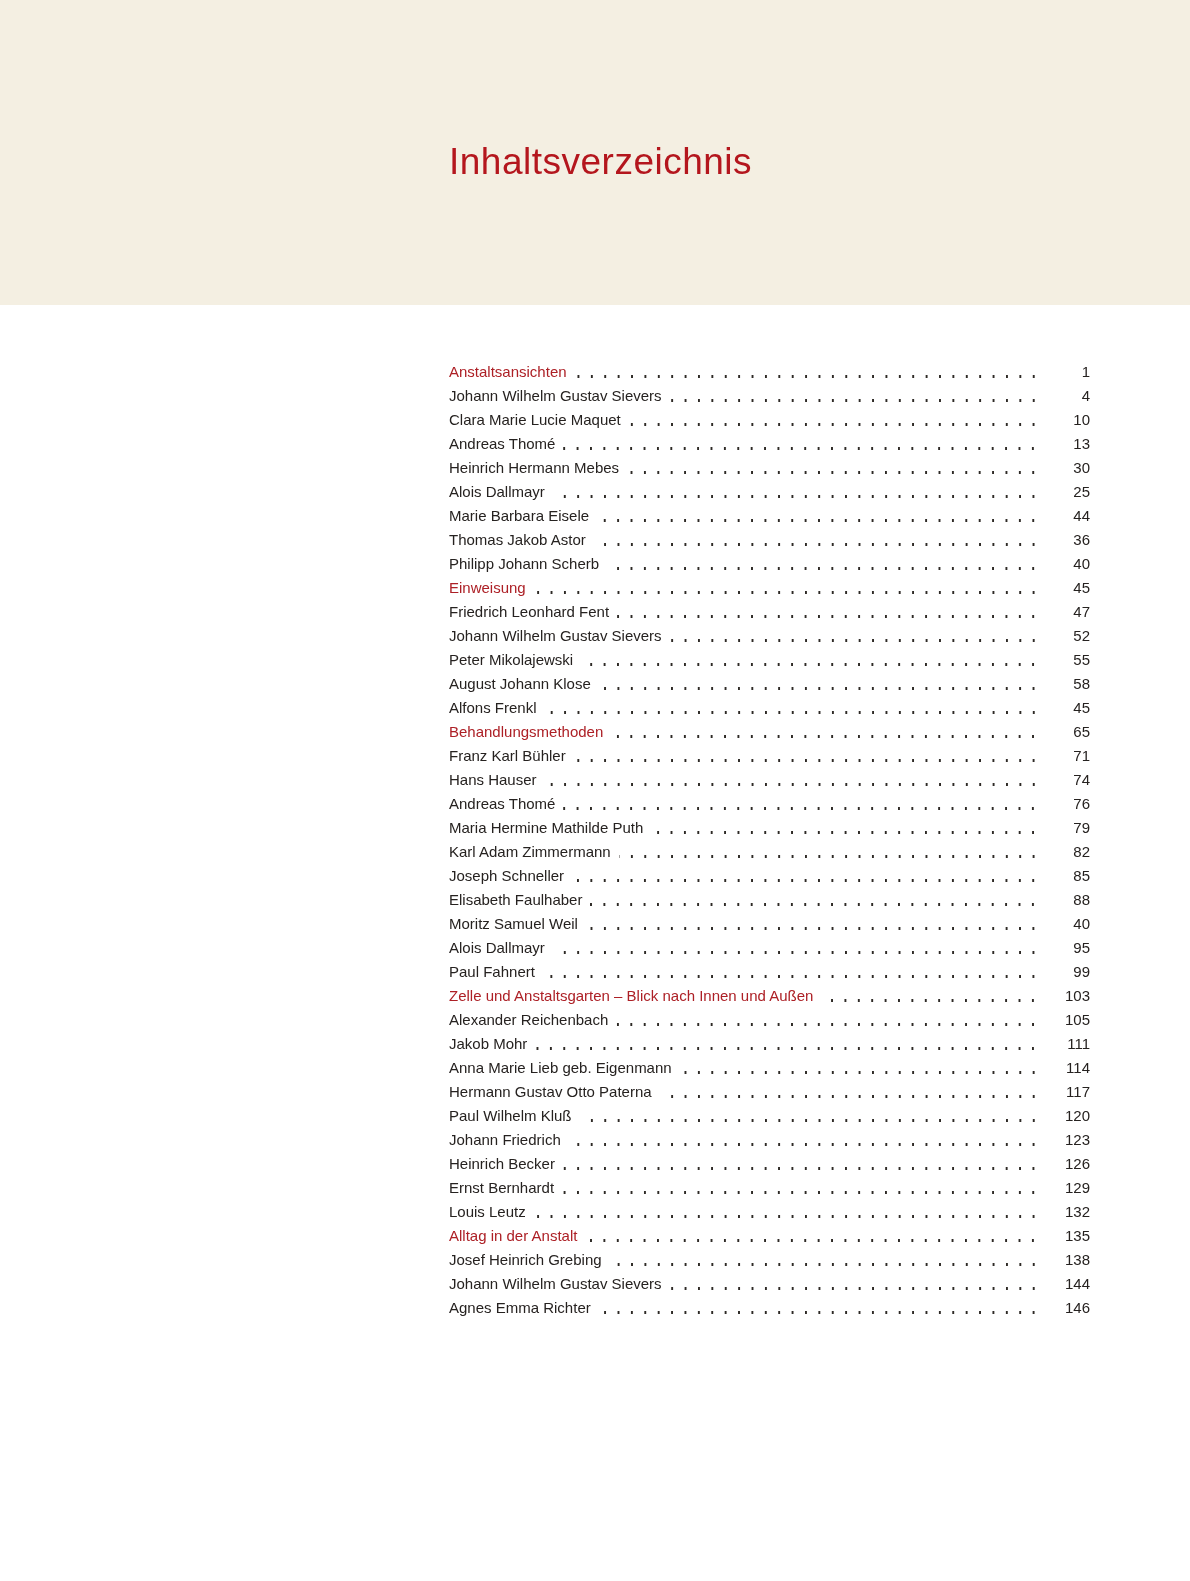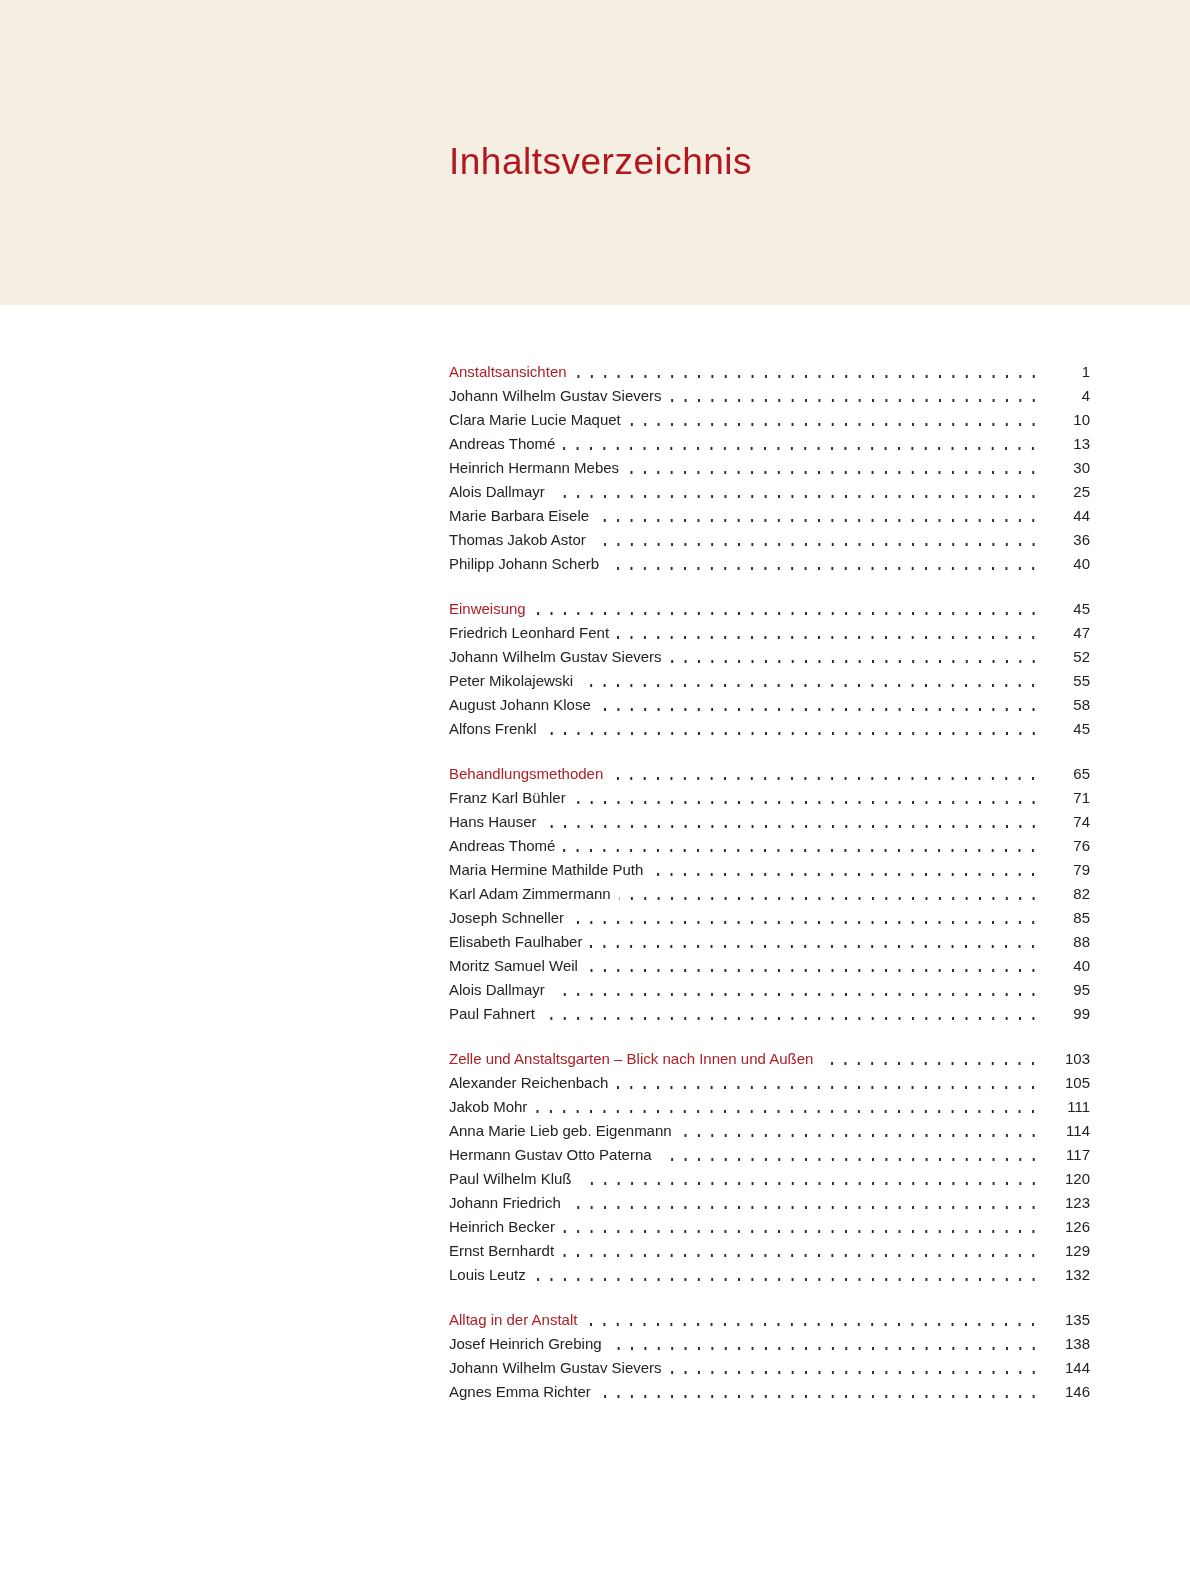--- a/index.html
+++ b/index.html
@@ -39,21 +39,20 @@
   }
   .row {
     display: flex;
     align-items: baseline;
     height: 24px;
     line-height: 24px;
     font-size: 15px;
     color: var(--ink, #262220);
   }
   .row.section {
-    margin-top: 21px;
   }
   .row.section:first-child {
     margin-top: 0;
   }
   .row.section .title {
     color: var(--section-red, #ad2026);
   }
   .title {
     white-space: nowrap;
     flex: 0 0 auto;

